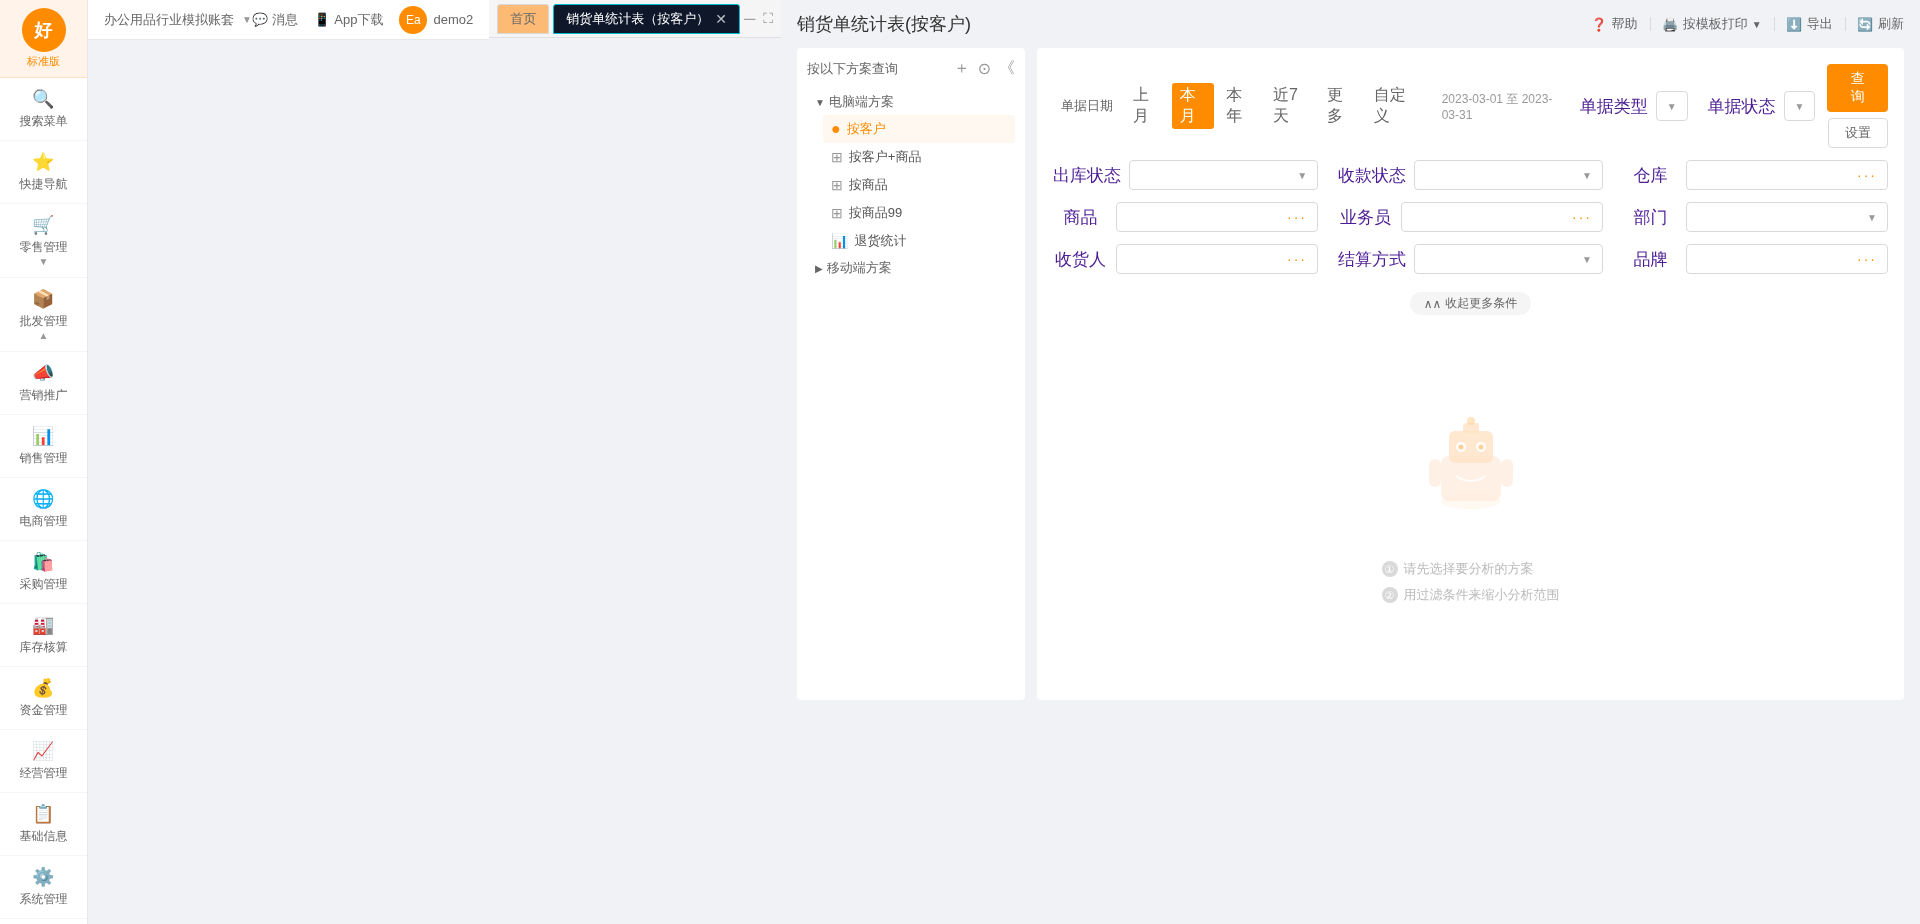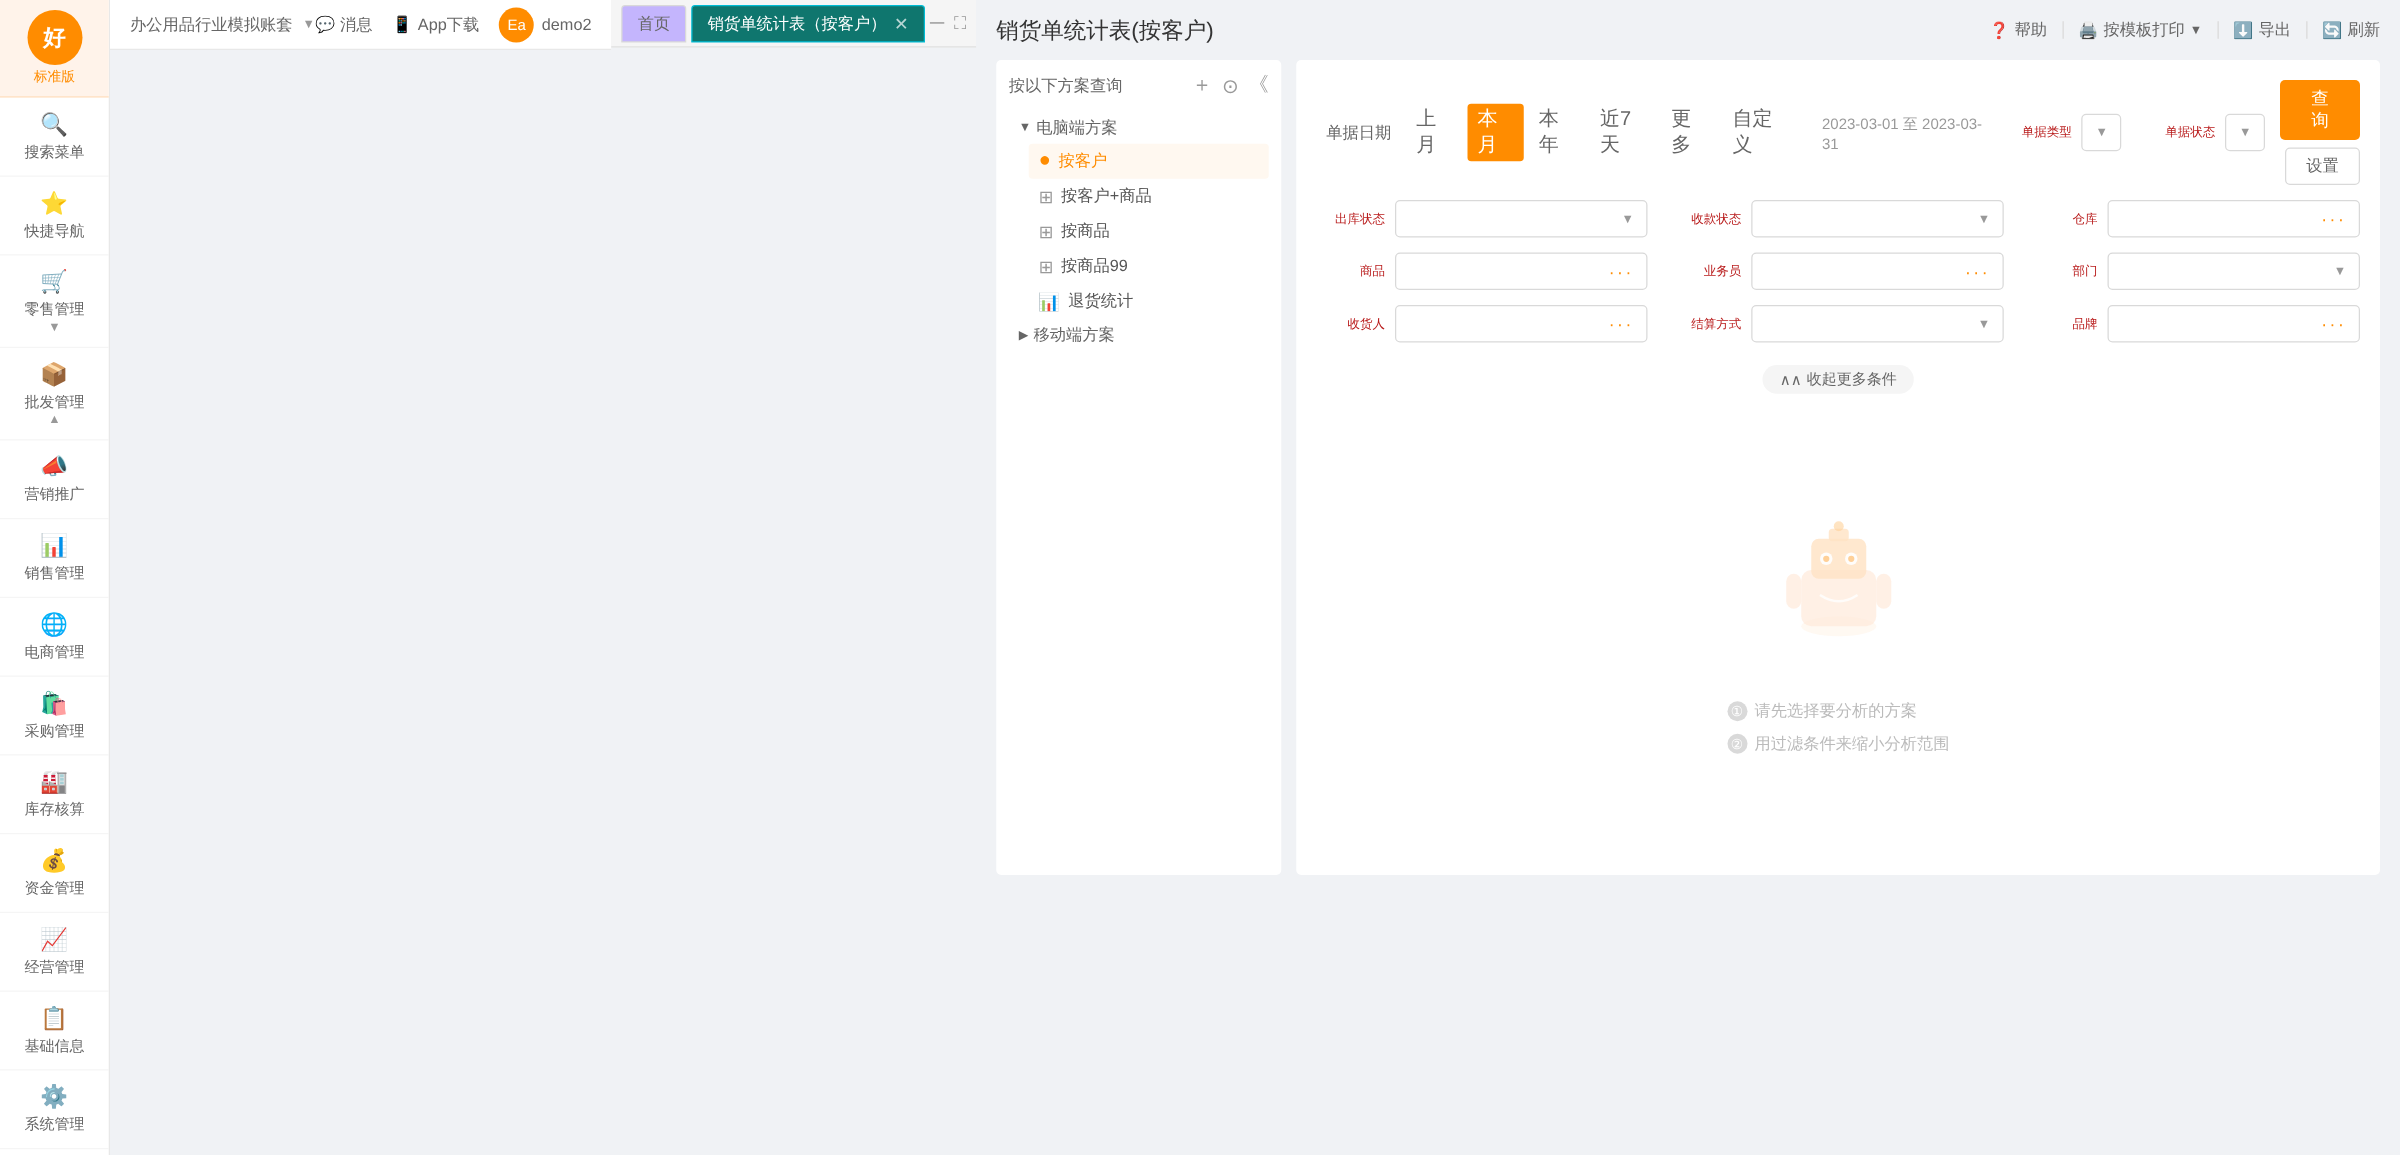--- a/index.html
+++ b/index.html
@@ -23,23 +23,23 @@
     
     .topbar { height: 40px; background: #fff; display: flex; align-items: center; justify-content: space-between; padding: 0 16px; border-bottom: 1px solid #e8e8e8; flex-shrink: 0; }
     .topbar-left { display: flex; align-items: center; gap: 8px; color: #666; font-size: 13px; }
     .topbar-right { display: flex; align-items: center; gap: 16px; }
     .topbar-btn { display: flex; align-items: center; gap: 4px; color: #666; font-size: 13px; cursor: pointer; }
     .avatar { width: 28px; height: 28px; border-radius: 50%; background: #ff8c00; display: flex; align-items: center; justify-content: center; color: white; font-size: 12px; }
 
     
     .tabbar { height: 38px; background: #f5f5f5; display: flex; align-items: center; padding: 0 8px; gap: 4px; border-bottom: 1px solid #e0e0e0; flex-shrink: 0; }
     .tab { display: flex; align-items: center; gap: 6px; padding: 0 12px; height: 30px; background: #fff; border: 1px solid #d9d9d9; border-radius: 3px 3px 0 0; cursor: pointer; font-size: 13px; color: #666; }
-    .tab.active { background: #0f766e; color: white; border-color: #00bcd4; }
+    .tab.active { background: #0f172a; color: white; border-color: #00bcd4; }
     .tab-close { font-size: 14px; cursor: pointer; opacity: 0.7; }
-    .tab-home { background: #c4b5fd; color: #666; }
+    .tab-home { background: #fdba74; color: #666; }
 
     
     .content { flex: 1; overflow-y: auto; background: #f0f2f5; }
     .page-content { padding: 12px 16px; }
 
     
     .page-header { display: flex; align-items: center; justify-content: space-between; margin-bottom: 12px; }
     .page-title { font-size: 18px; font-weight: 400; color: #333; }
     .page-actions { display: flex; align-items: center; gap: 12px; }
     .page-action-btn { display: flex; align-items: center; gap: 4px; color: #666; font-size: 13px; cursor: pointer; }
@@ -65,21 +65,21 @@
     
     .filter-row { display: flex; align-items: center; gap: 12px; margin-bottom: 12px; }
     .filter-label { font-size: 13px; color: #666; white-space: nowrap; min-width: 60px; text-align: right; }
 
     
     .date-shortcuts { display: flex; align-items: center; gap: 4px; }
     .ds-btn { padding: 2px 8px; border-radius: 3px; cursor: pointer; font-size: 16px; color: #666; background: transparent; }
     .ds-btn.active { background: #ff8c00; color: white; border-radius: 3px; }
     .date-range { font-size: 12px; color: #999; margin-left: 8px; }
     .form-item { display: flex; align-items: center; gap: 8px; }
-    .form-item-label { font-size: 10px; color: #b91c1c; white-space: nowrap; min-width: 55px; text-align: right; }
+    .form-item-label { font-size: 17px; color: #4c1d95; white-space: nowrap; min-width: 55px; text-align: center; }
     .form-item-input { flex: 1; border: 1px solid #d9d9d9; border-radius: 4px; padding: 5px 10px; font-size: 13px; color: #333; background: #fff; cursor: pointer; display: flex; align-items: center; justify-content: space-between; height: 30px; }
     .input-placeholder { color: #bbb; font-size: 12px; }
     .input-dots { color: #ff8c00; font-size: 14px; letter-spacing: 2px; }
 
     
     .action-col { display: flex; flex-direction: column; gap: 6px; align-items: flex-end; }
     .btn-primary { background: #ff8c00; color: white; border: none; border-radius: 4px; padding: 6px 20px; font-size: 14px; cursor: pointer; font-weight: 500; }
     .btn-secondary { background: #fff; color: #666; border: 1px solid #d9d9d9; border-radius: 4px; padding: 5px 16px; font-size: 13px; cursor: pointer; }
 
     

